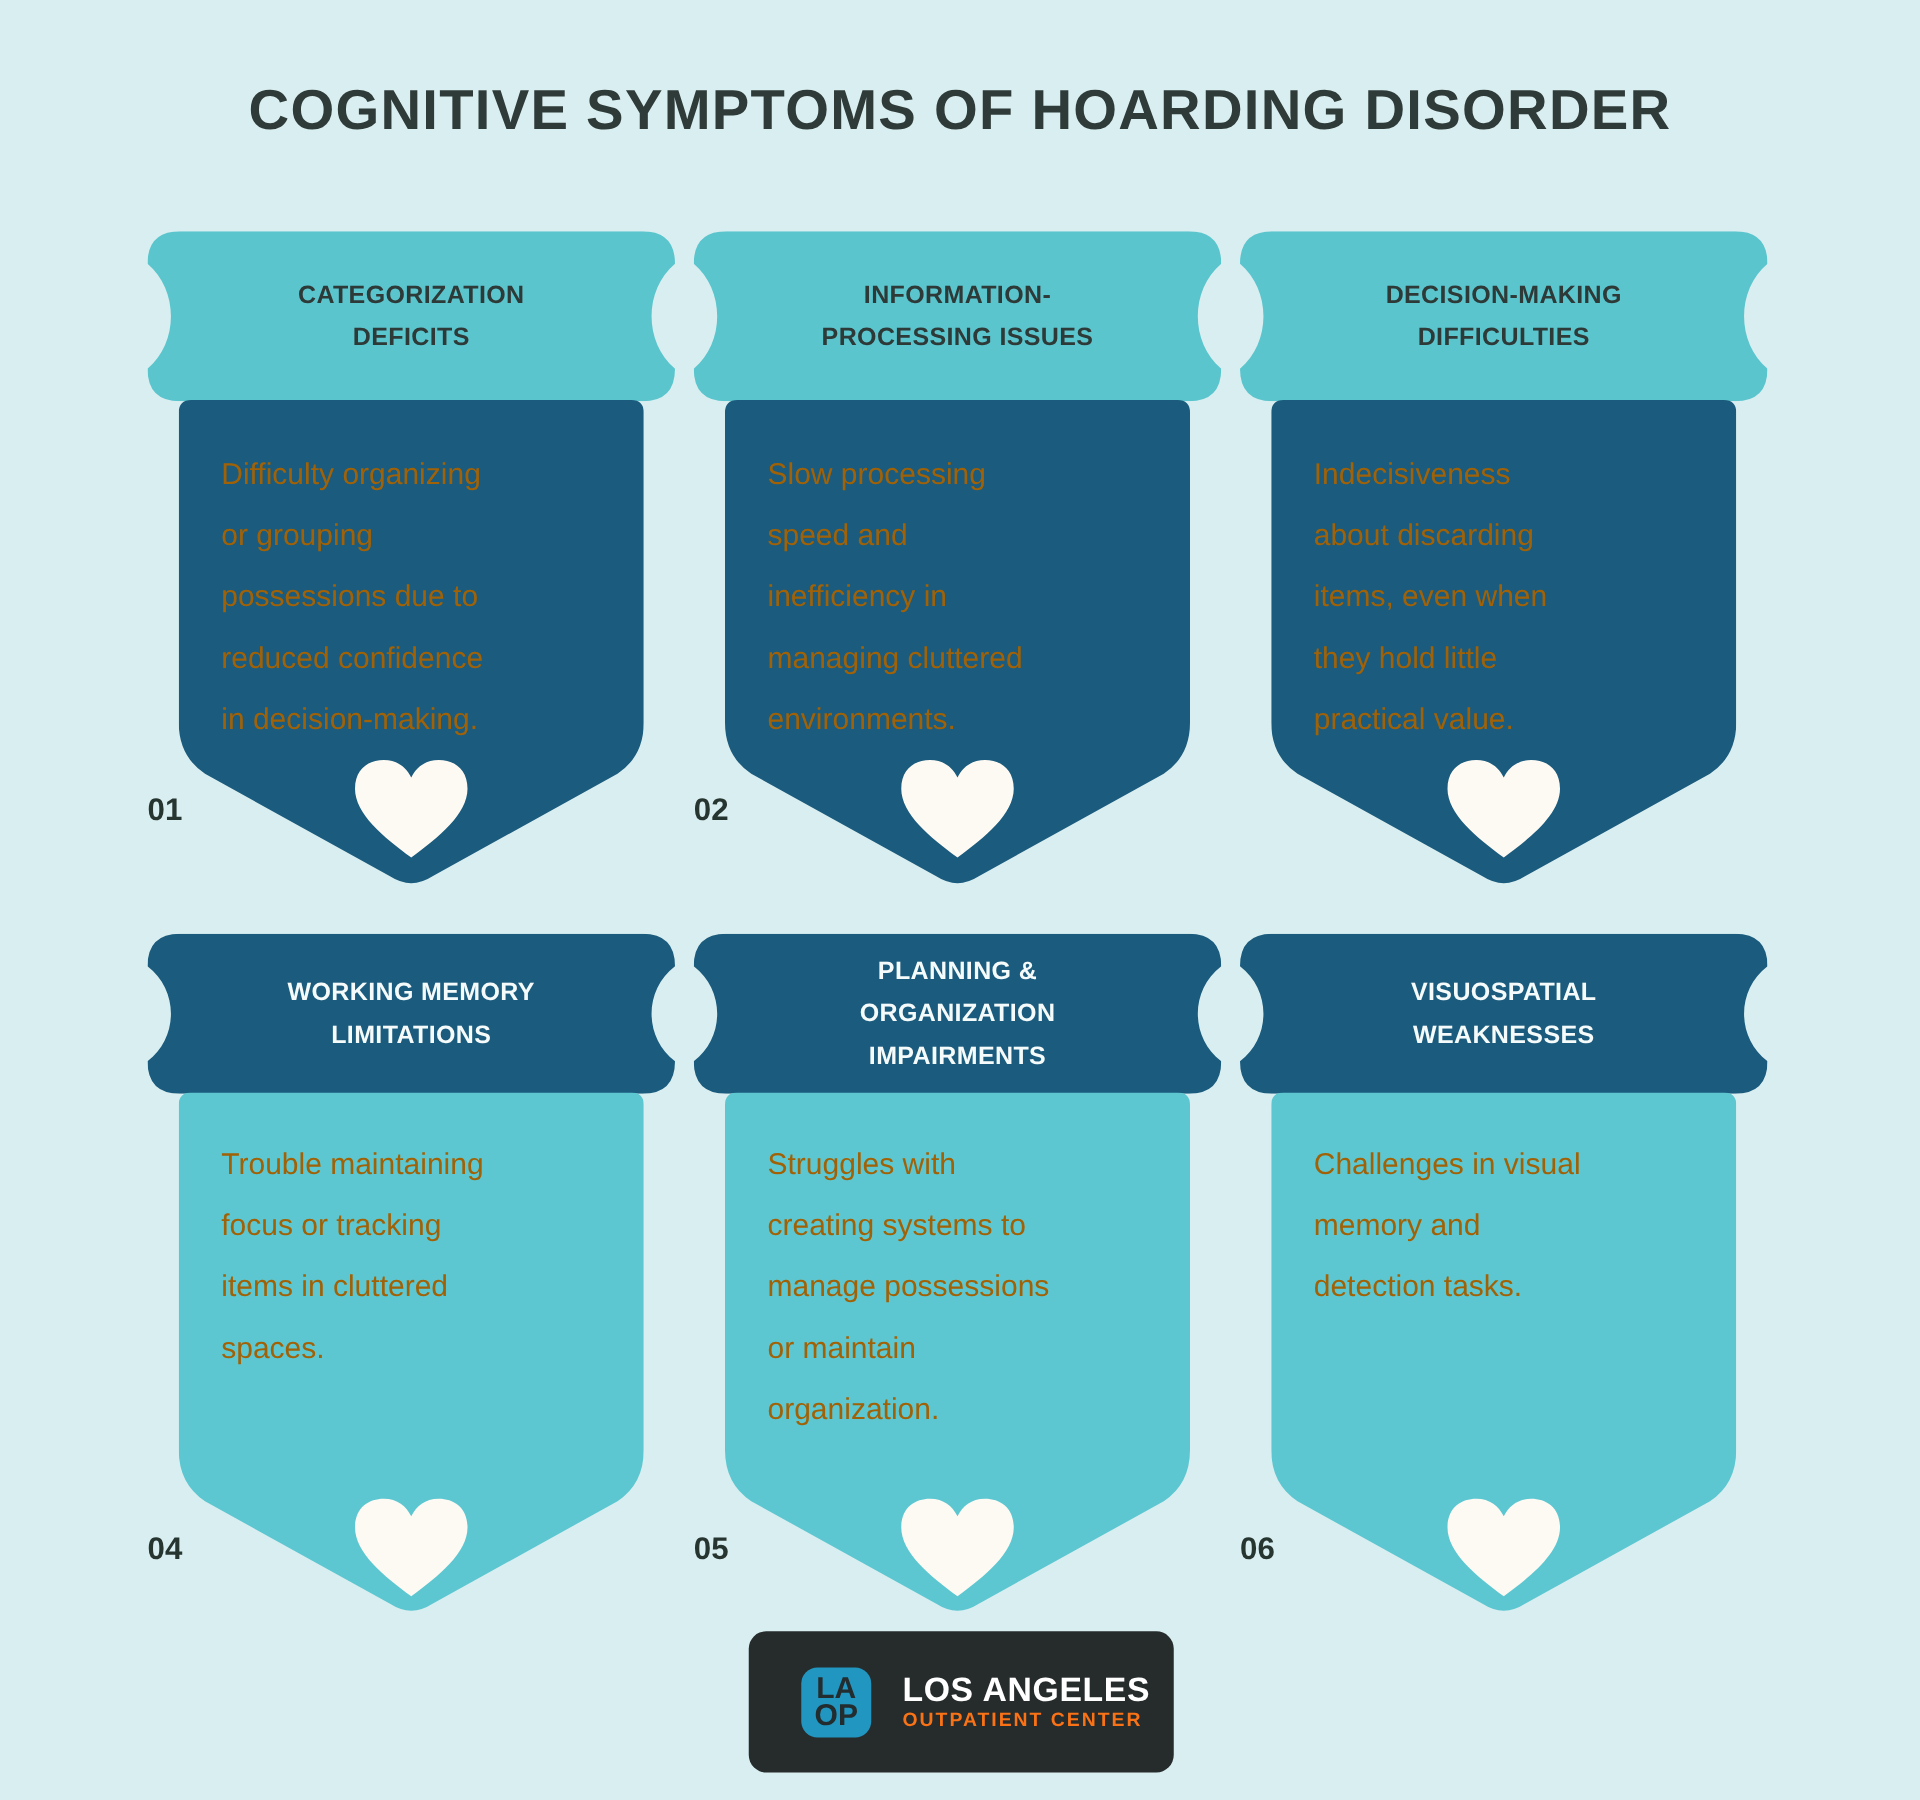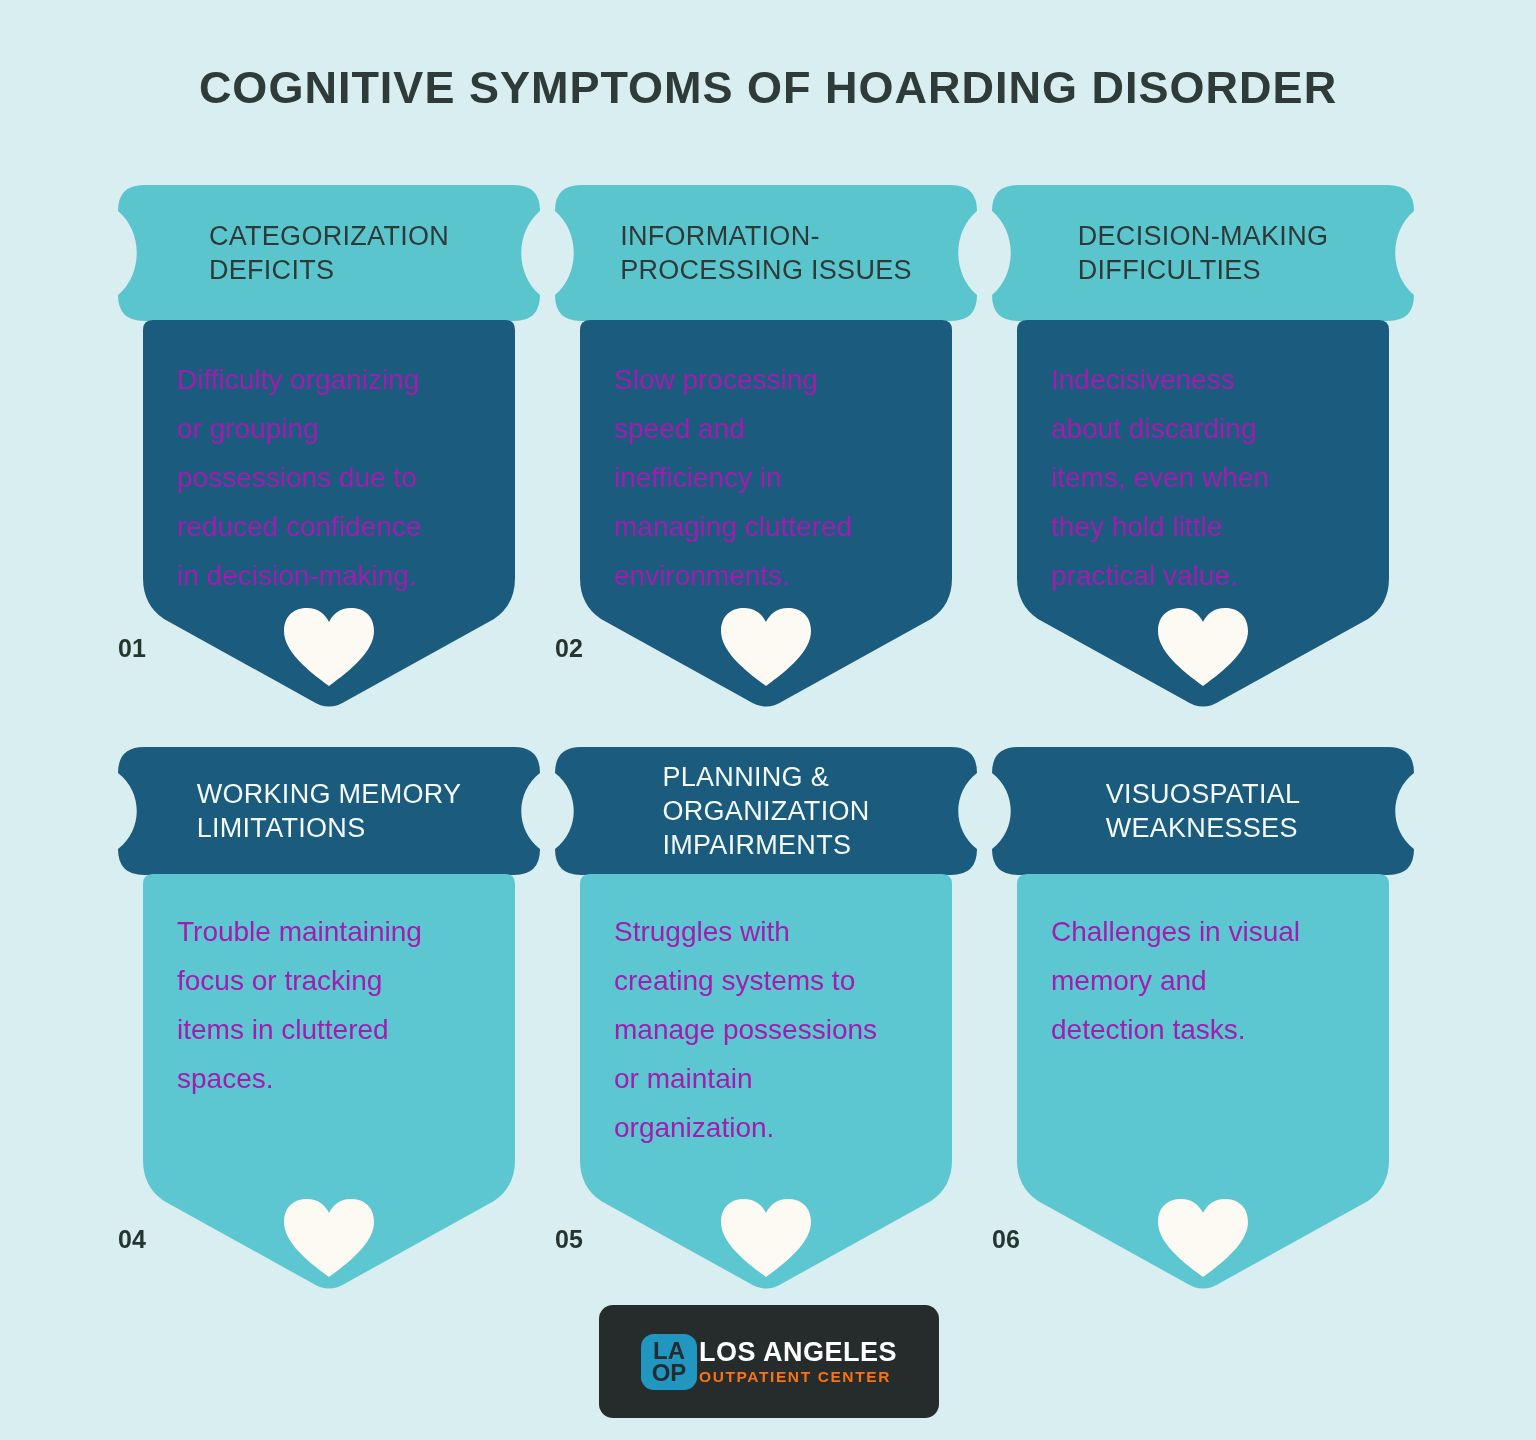--- a/index.html
+++ b/index.html
@@ -25,31 +25,31 @@
   svg.bodyshape{left:25px;width:372px}
   .r1 svg.bodyshape{top:135px;height:392px}
   .r2 svg.bodyshape{top:127px;height:421px}
   .style-a svg.head path{fill:#5bc5ce}
   .style-a svg.bodyshape path{fill:#1b5b7d}
   .style-b svg.head path{fill:#1b5b7d}
   .style-b svg.bodyshape path{fill:#5dc7d1}
   .head-text{
     position:absolute;left:22px;right:22px;top:0;
     display:flex;align-items:center;justify-content:center;
-    white-space:pre-line;
-    font-weight:400;font-size:27px;line-height:34px;letter-spacing:.3px;
+    text-align:center;white-space:pre-line;
+    font-weight:700;font-size:20px;line-height:34px;letter-spacing:.3px;
   }
   .r1 .head-text{height:136px}
   .r2 .head-text{height:128px}
   .style-a .head-text{color:#2e3a38}
   .style-b .head-text{color:#f4fbfa}
   .body-text{
     position:absolute;left:59px;right:26px;
-    white-space:pre-line;color:#a21caf;
-    font-size:28px;line-height:49px;font-weight:400;
+    white-space:pre-line;color:#a16207;
+    font-size:24px;line-height:49px;font-weight:400;
   }
   .r1 .body-text{top:170px}
   .r2 .body-text{top:160px}
   svg.heart{left:162px;width:98px;height:86px}
   .r1 svg.heart{top:420px}
   .r2 svg.heart{top:449px}
   svg.heart path{fill:#fdfaf4}
   .heart-num{
     position:absolute;left:0;width:100%;text-align:left;
     font-weight:700;font-size:25px;color:#273531;
@@ -60,21 +60,21 @@
   .logo{
     position:absolute;left:599px;top:1305px;width:340px;height:113px;
     background:#262b2c;border-radius:14px;
     display:flex;align-items:center;box-sizing:border-box;padding-left:42px;
   }
   .logo-icon{
     width:56px;height:56px;background:#2196c0;border-radius:13px;
     display:flex;flex-direction:column;align-items:center;justify-content:center;
     color:#232c2e;font-weight:800;font-size:24px;line-height:22px;
   }
-  .logo-text{margin-left:2px}
+  .logo-text{margin-left:25px}
   .logo-name{color:#ffffff;font-weight:800;font-size:27px;letter-spacing:.5px;line-height:30px}
   .logo-sub{color:#f97316;font-weight:700;font-size:15.5px;letter-spacing:1.6px;line-height:20px}
 </style>
 </head>
 <body>
 
 <div class="page-title">COGNITIVE SYMPTOMS OF HOARDING DISORDER</div>
 
 <div class="card r1 c1 style-a">
   <svg class="shape head" viewBox="0 0 422 136" preserveAspectRatio="none">

